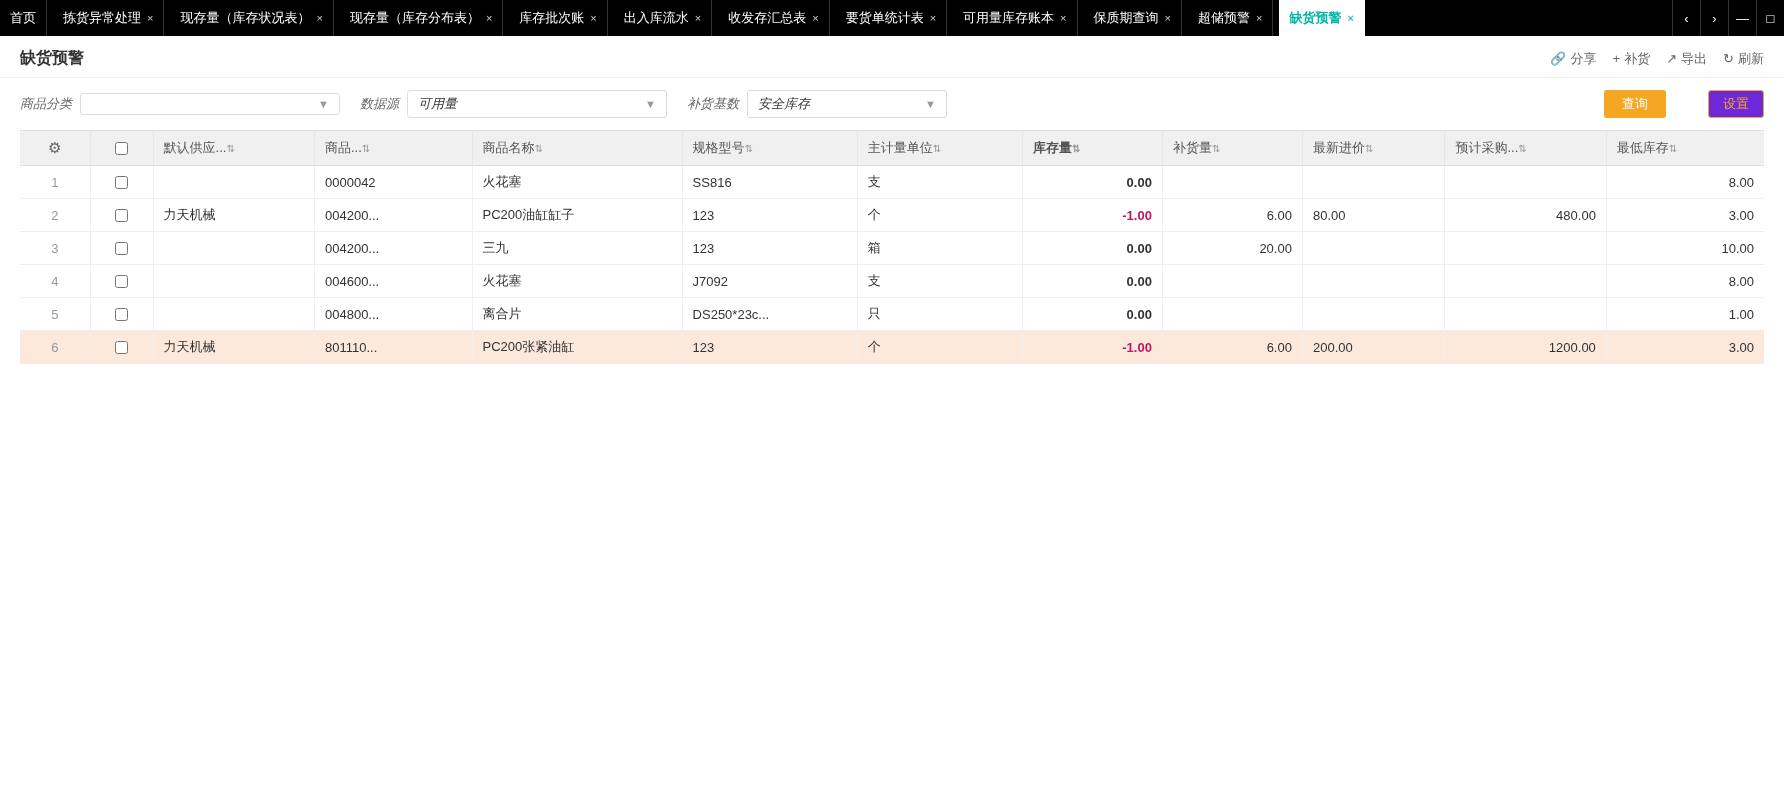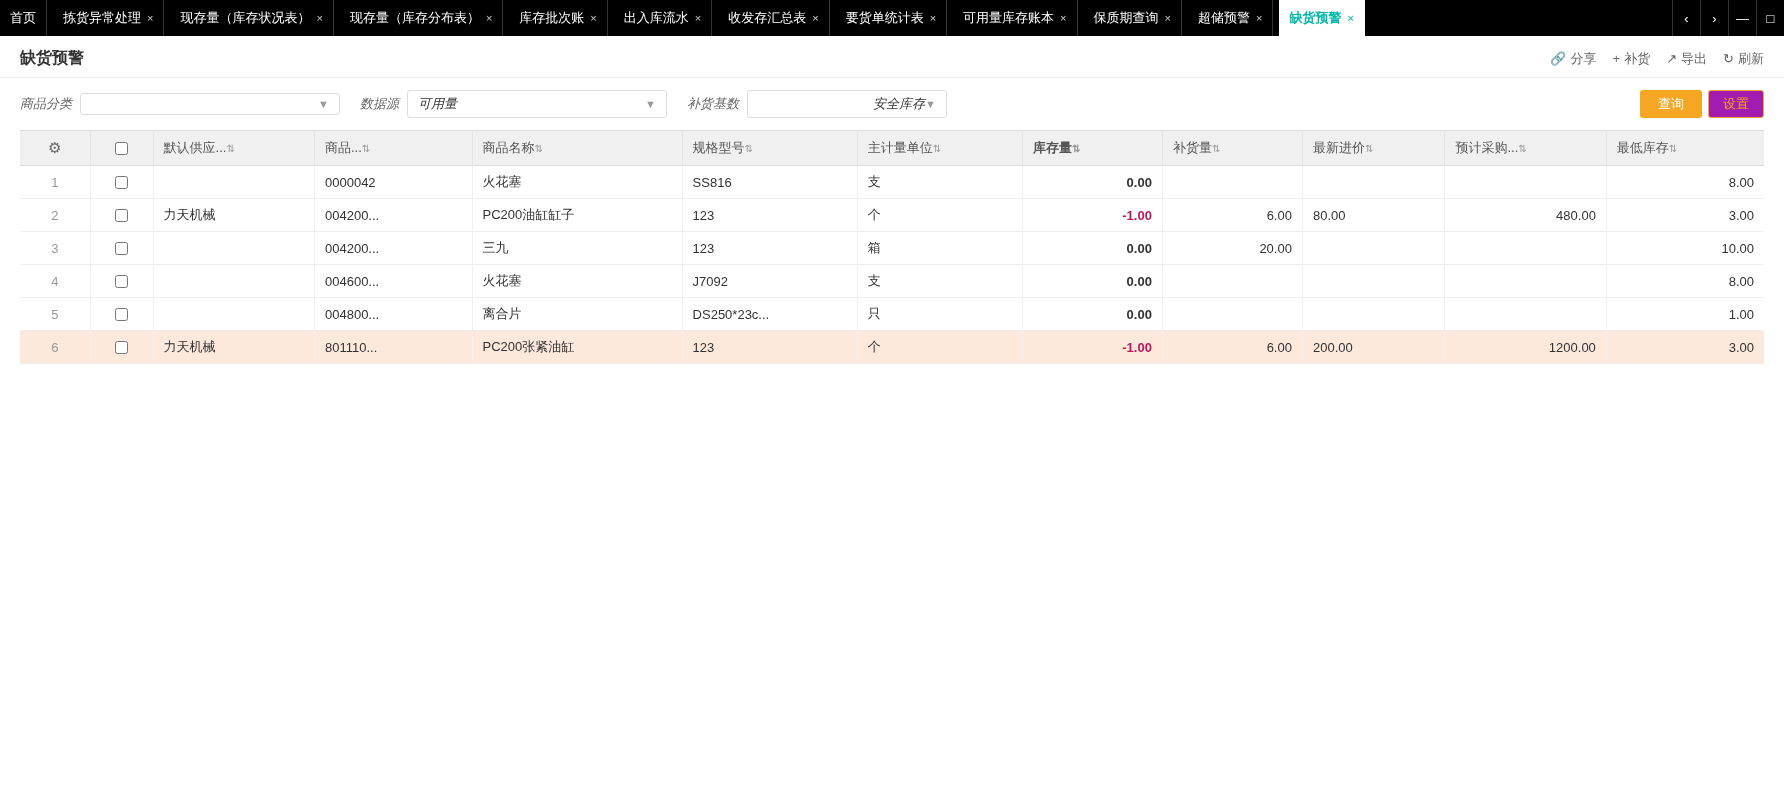--- a/index.html
+++ b/index.html
@@ -134,27 +134,28 @@
     .btn-query {
       background: #f5a623;
       color: #fff;
       border: none;
       border-radius: 3px;
       padding: 5px 18px;
       cursor: pointer;
       font-size: 13px;
     }
     .btn-settings {
-      background: #a21caf;
+      background: #6d28d9;
       color: #f5a623;
       border: 1px solid #f5a623;
       border-radius: 3px;
       padding: 4px 14px;
       cursor: pointer;
       font-size: 13px;
+      margin-left: 36px;
     }
 
     
     .table-container {
       padding: 0 20px;
       overflow-x: auto;
     }
     table {
       width: 100%;
       border-collapse: collapse;
@@ -317,21 +318,21 @@
     <div class="filter-group">
       <span class="filter-label">数据源</span>
       <div class="filter-select" style="min-width:260px;">
         <span>可用量</span>
         <span class="arrow">▼</span>
       </div>
     </div>
 
     <div class="filter-group">
       <span class="filter-label">补货基数</span>
-      <div class="filter-select" style="min-width:200px;justify-content:flex-end;">
+      <div class="filter-select" style="min-width:200px;">
         <span>安全库存</span>
         <span class="arrow">▼</span>
       </div>
     </div>
 
     <div class="filter-actions">
       <button class="btn-query">查询</button>
       <button class="btn-settings">设置</button>
     </div>
   </div>

